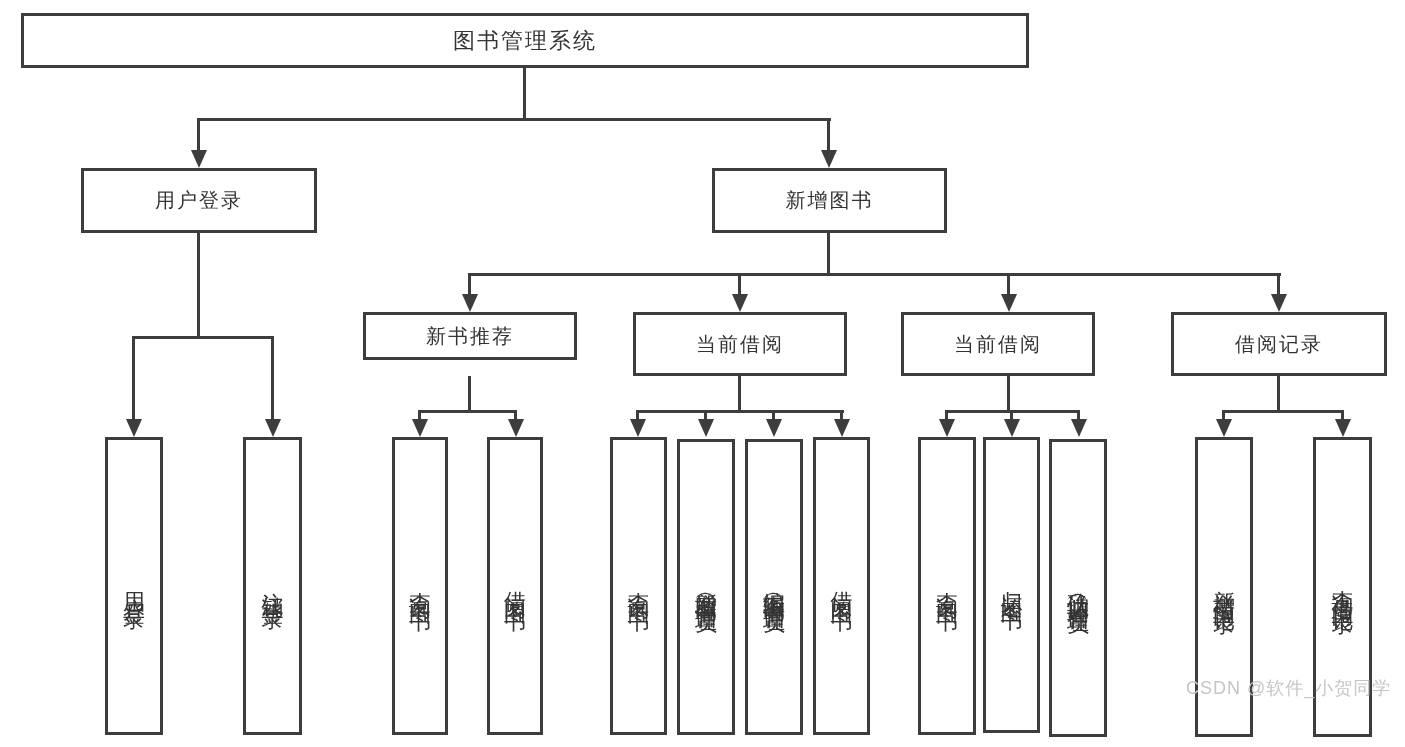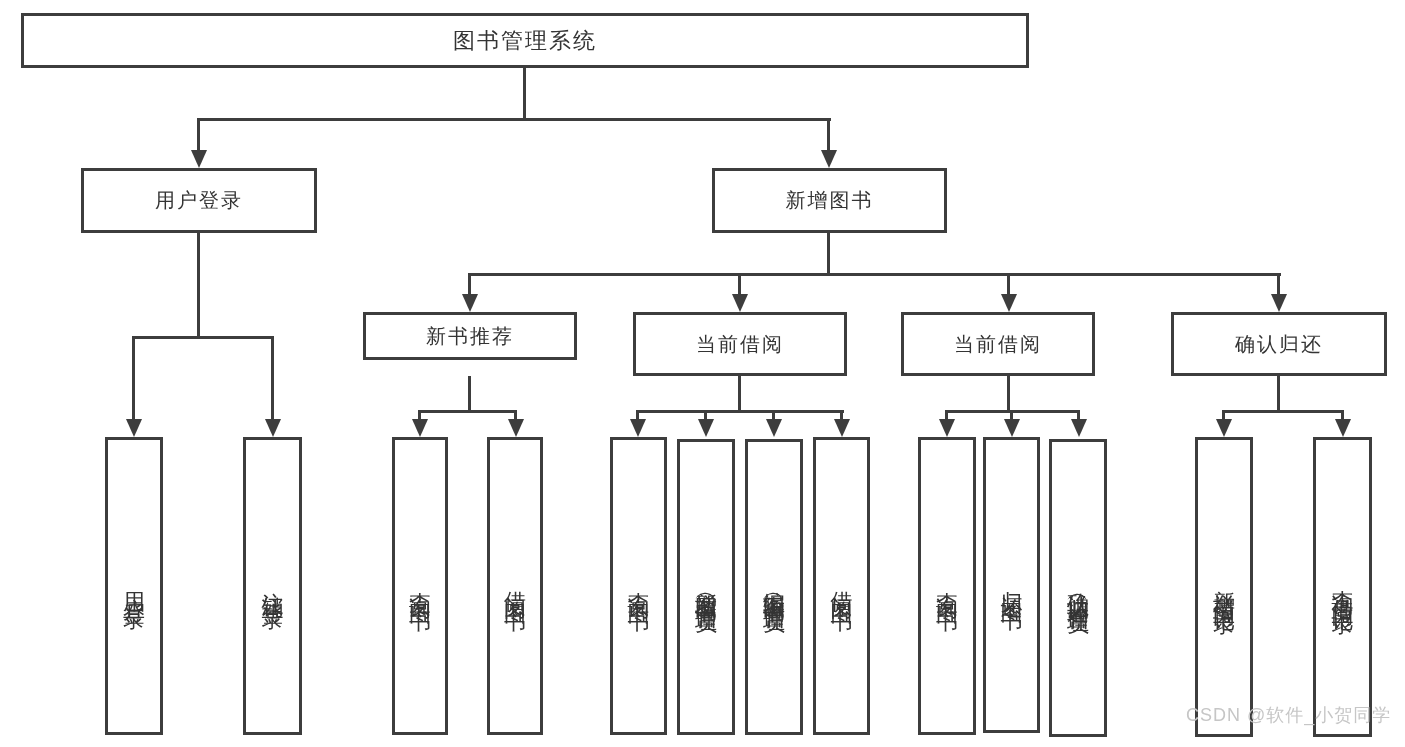--- a/index.html
+++ b/index.html
@@ -24,21 +24,21 @@
     line-height:1;
   }
   .hline{position:absolute;height:3px;background:#3d3d3d;}
   .vline{position:absolute;width:3px;background:#3d3d3d;}
   .arrow{
     position:absolute;width:0;height:0;
     border-left:8px solid transparent;border-right:8px solid transparent;
     border-top:18px solid #3d3d3d;
   }
   .watermark{
-    position:absolute;left:1186px;top:703px;
+    position:absolute;left:1186px;top:676px;
     font-size:18px;color:#c6c6c6;letter-spacing:1px;white-space:nowrap;
   }
 </style>
 </head>
 <body>
 
 <div class="canvas">
 
   <div class="box rootbox" style="left:21px;top:13px;width:1008px;height:55px;align-items:center;">
     <span>图书管理系统</span>
@@ -79,21 +79,21 @@
   <div class="box" style="left:363px;top:312px;width:214px;height:48px;">
     <span>新书推荐</span>
   </div>
   <div class="box" style="left:633px;top:312px;width:214px;height:64px;">
     <span>当前借阅</span>
   </div>
   <div class="box" style="left:901px;top:312px;width:194px;height:64px;">
     <span>当前借阅</span>
   </div>
   <div class="box" style="left:1171px;top:312px;width:216px;height:64px;">
-    <span>确认归还</span>
+    <span>借阅记录</span>
   </div>
 
   <div class="vline" style="left:468px;top:376px;height:37px;"></div>
   <div class="hline" style="left:418px;top:410px;width:99px;"></div>
   <div class="vline" style="left:418px;top:410px;height:12px;"></div>
   <div class="arrow" style="left:412px;top:419px;"></div>
   <div class="vline" style="left:514px;top:410px;height:12px;"></div>
   <div class="arrow" style="left:508px;top:419px;"></div>
 
   <div class="vline" style="left:738px;top:376px;height:37px;"></div>

